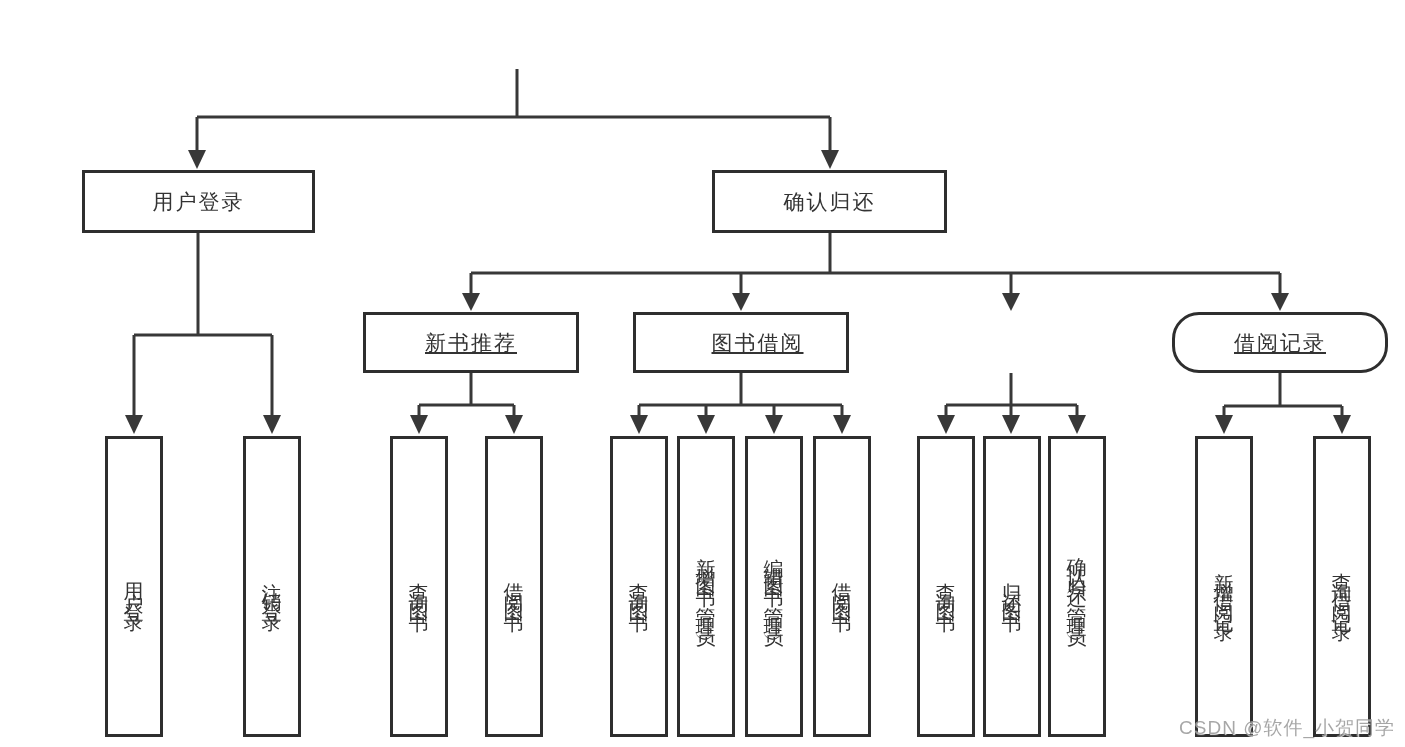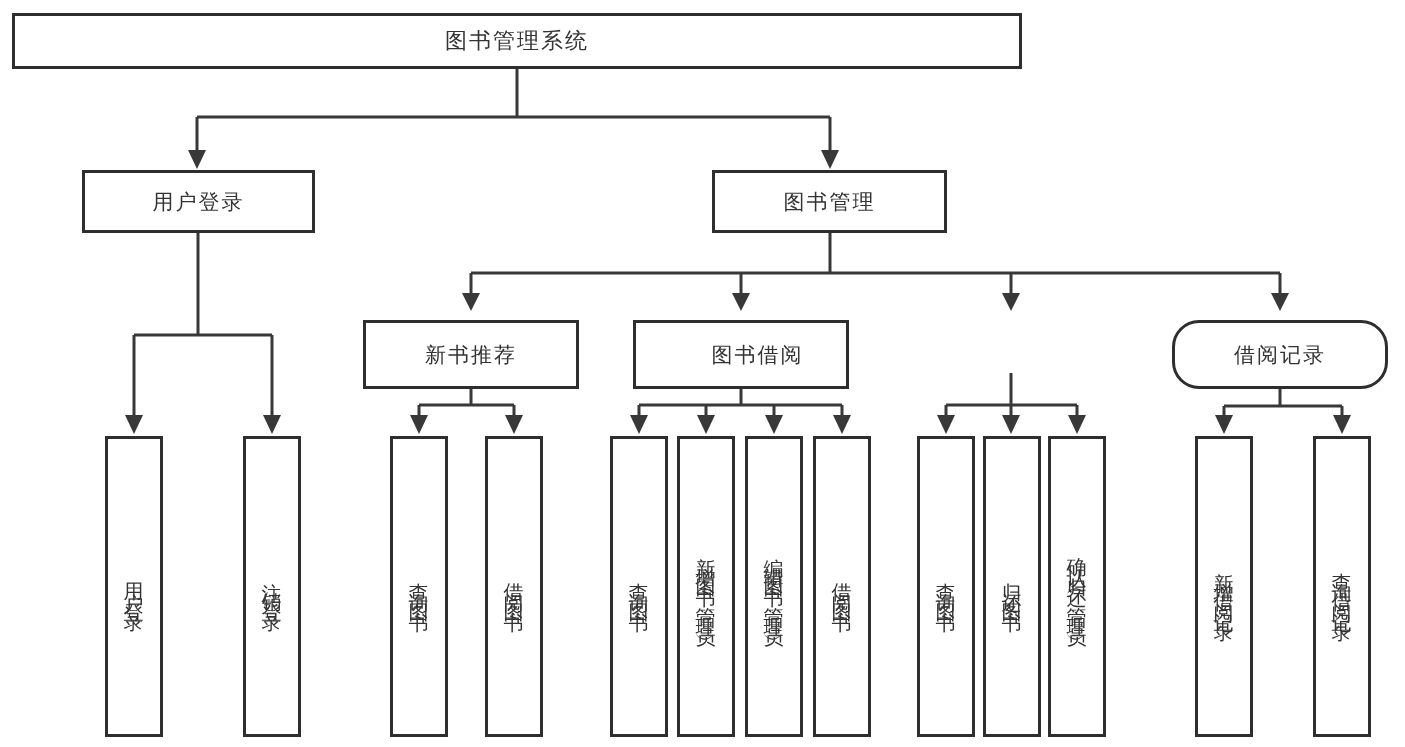--- a/index.html
+++ b/index.html
@@ -26,21 +26,21 @@
     box-sizing:border-box;
     border:3px solid var(--border);
     background:#fff;
     display:flex;align-items:center;justify-content:center;
     font-size:21px;letter-spacing:2px;
     color:var(--text);
     white-space:nowrap;
   }
   .root{left:12px;top:13px;width:1010px;height:56px;font-size:22px;}
   .lvl2{top:170px;height:63px;}
-  .lvl3{top:320px;width:216px;height:69px;}
+  .lvl3{top:312px;width:216px;height:61px;text-decoration:underline;}
   .leaf{
     position:absolute;
     top:436px;height:301px;width:58px;
     box-sizing:border-box;
     border:3px solid var(--border);
     background:#fff;
     display:flex;align-items:center;justify-content:center;
   }
   .leaf span{
     writing-mode:vertical-rl;
@@ -106,24 +106,23 @@
 
       <polygon points="937,415 955,415 946,434"></polygon>
       <polygon points="1002,415 1020,415 1011,434"></polygon>
       <polygon points="1068,415 1086,415 1077,434"></polygon>
 
       <polygon points="1215,415 1233,415 1224,434"></polygon>
       <polygon points="1333,415 1351,415 1342,434"></polygon>
     </g>
   </svg>
 
-  <div class="node root">图书管理系统</div>
 
   <div class="node lvl2" style="left:82px;width:233px;">用户登录</div>
-  <div class="node lvl2" style="left:712px;width:235px;">图书管理</div>
+  <div class="node lvl2" style="left:712px;width:235px;">确认归还</div>
 
   <div class="node lvl3" style="left:363px;">新书推荐</div>
   <div class="node lvl3" style="left:633px;padding-left:33px;">图书借阅</div>
   <div class="node lvl3" style="left:1172px;border-radius:27px;">借阅记录</div>
 
   <div class="leaf" style="left:105px;">
     <span>用户登录</span>
   </div>
   <div class="leaf" style="left:243px;">
     <span>注销登录</span>
@@ -159,14 +158,15 @@
     <span>确认归还（管理员）</span>
   </div>
 
   <div class="leaf" style="left:1195px;">
     <span>新增借阅记录</span>
   </div>
   <div class="leaf" style="left:1313px;">
     <span>查询借阅记录</span>
   </div>
 
+  <div class="watermark">CSDN @软件_小贺同学</div>
 
 </div>
 
 </body></html>

